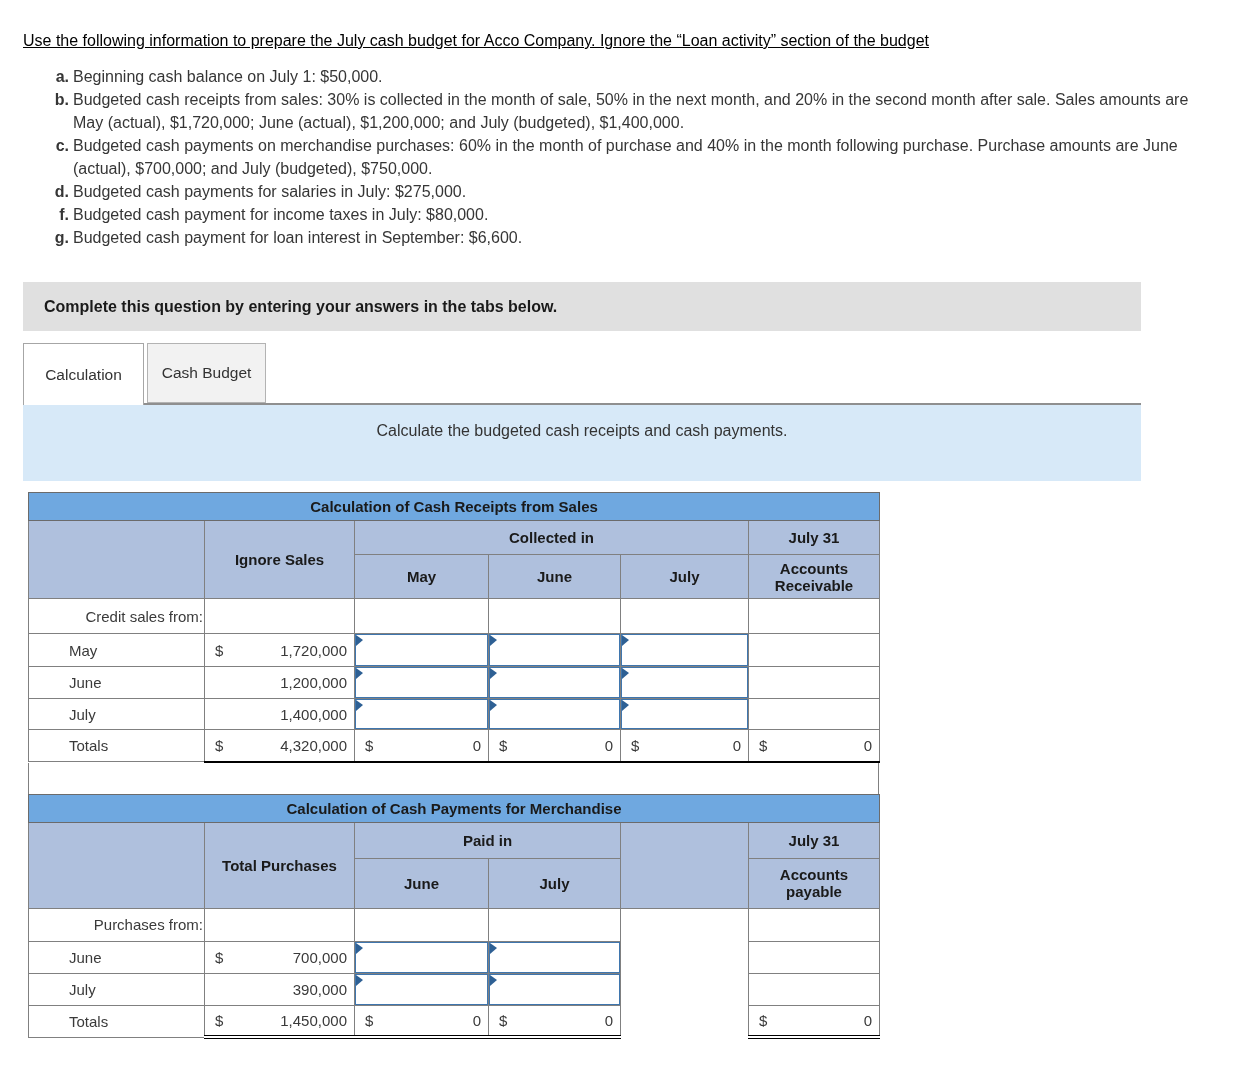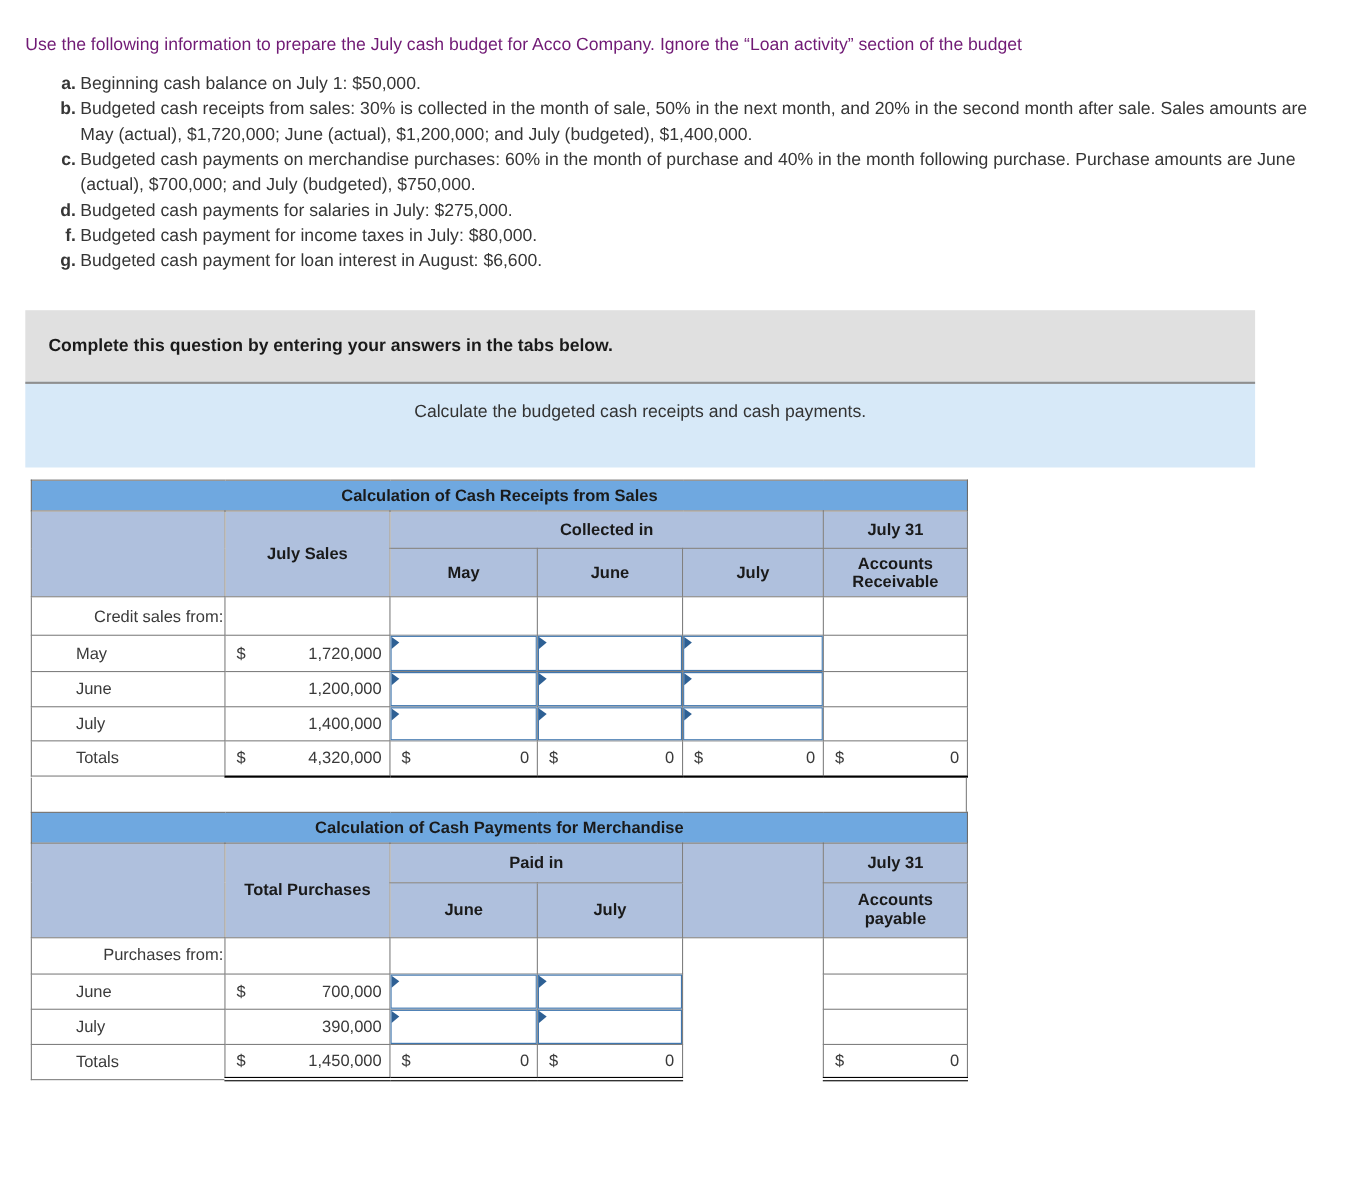--- a/index.html
+++ b/index.html
@@ -4,28 +4,28 @@
 <style>
   html,body{margin:0;padding:0;}
   body{
     width:1244px;height:1089px;overflow:hidden;background:#fff;
     font-family:"Liberation Sans",sans-serif;color:#363636;
     -webkit-font-smoothing:antialiased;
   }
   .content{padding-left:23px;}
 
   
-  .q-intro{padding-top:30px;font-size:16px;line-height:22px;color:#701a75;}
+  .q-intro{padding-top:30px;font-size:16px;line-height:22px;color:#000000;text-decoration:underline;}
   ul.q-list{list-style:none;margin:13px 0 16px 0;padding:0;max-width:1196px;}
   ul.q-list li{margin-left:29px;padding-left:21px;text-indent:-21px;font-size:16px;line-height:23px;color:#363636;}
   .letter{display:inline-block;width:17px;margin-right:4px;text-align:right;font-weight:700;text-indent:0;}
 
   
   .banner{
-    margin-top:33px;width:1118px;height:65px;background:#e0e0e0;
+    margin-top:33px;width:1118px;height:49px;background:#e0e0e0;
     display:flex;align-items:center;box-sizing:border-box;padding:0 21px;
     font-size:16px;font-weight:700;color:#1a1a1a;
   }
 
   
   .tabbar{display:flex;align-items:flex-start;margin-top:12px;position:relative;}
   .tab{display:flex;align-items:center;justify-content:center;font-size:15.5px;color:#333;cursor:pointer;box-sizing:border-box;}
   .tab.active{
     width:121px;height:62px;background:#fff;border:1px solid #a6a6a6;border-bottom:none;
     position:relative;z-index:2;margin-bottom:-2px;
@@ -76,27 +76,31 @@
 
 <div class="content">
 
   <div class="q-intro">Use the following information to prepare the July cash budget for Acco Company. Ignore the “Loan activity” section of the budget</div>
   <ul class="q-list">
     <li><span class="letter">a.</span><span>Beginning cash balance on July 1: $50,000.</span></li>
     <li><span class="letter">b.</span><span>Budgeted cash receipts from sales: 30% is collected in the month of sale, 50% in the next month, and 20% in the second month after sale. Sales amounts are May (actual), $1,720,000; June (actual), $1,200,000; and July (budgeted), $1,400,000.</span></li>
     <li><span class="letter">c.</span><span>Budgeted cash payments on merchandise purchases: 60% in the month of purchase and 40% in the month following purchase. Purchase amounts are June (actual), $700,000; and July (budgeted), $750,000.</span></li>
     <li><span class="letter">d.</span><span>Budgeted cash payments for salaries in July: $275,000.</span></li>
     <li><span class="letter">f.</span><span>Budgeted cash payment for income taxes in July: $80,000.</span></li>
-    <li><span class="letter">g.</span><span>Budgeted cash payment for loan interest in August: $6,600.</span></li>
+    <li><span class="letter">g.</span><span>Budgeted cash payment for loan interest in September: $6,600.</span></li>
   </ul>
 
   <div class="banner">
     <span>Complete this question by entering your answers in the tabs below.</span>
   </div>
 
+  <div class="tabbar">
+    <div class="tab active">Calculation</div>
+    <div class="tab inactive">Cash Budget</div>
+  </div>
 
   <div class="panel">
     <span>Calculate the budgeted cash receipts and cash payments.</span>
   </div>
 
   <div class="sheet">
 
     <table class="budget t1">
       <colgroup>
           <col style="width:176px">
@@ -105,21 +109,21 @@
           <col style="width:132px">
           <col style="width:128px">
           <col style="width:131px">
         </colgroup>
       <tbody>
           <tr class="title-row">
         <th colspan="6">Calculation of Cash Receipts from Sales</th>
       </tr>
       <tr class="sub r-top">
         <td rowspan="2"></td>
-        <td rowspan="2">July Sales</td>
+        <td rowspan="2">Ignore Sales</td>
         <td colspan="3">Collected in</td>
         <td>July 31</td>
       </tr>
       <tr class="sub r-months">
         <td>May</td>
         <td>June</td>
         <td>July</td>
         <td>Accounts Receivable</td>
       </tr>
       <tr class="body-row" style="height:35px;">

